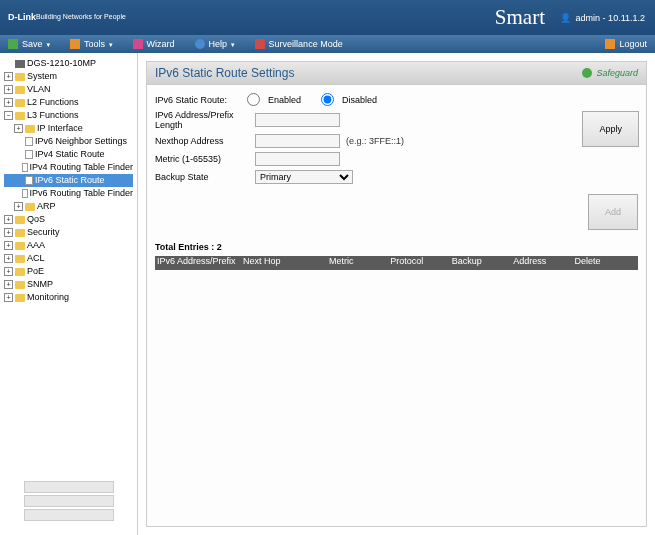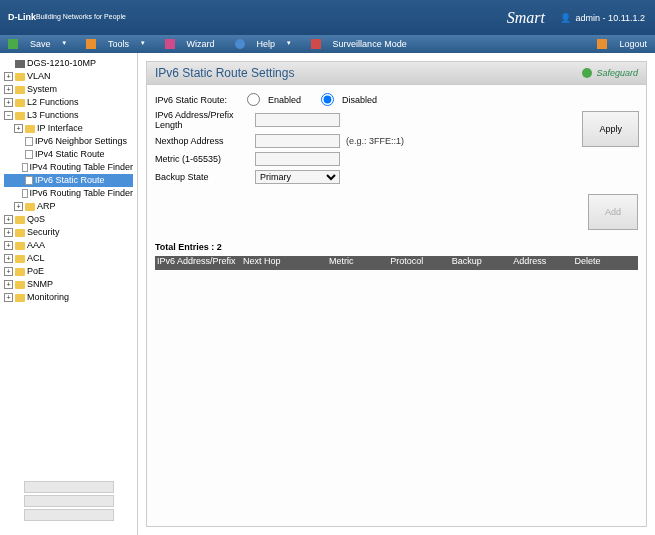--- a/index.html
+++ b/index.html
@@ -1,23 +1,23 @@
 <!DOCTYPE html>
 <html><head>
 <meta charset="utf-8">
 <style>
 *{margin:0;padding:0;box-sizing:border-box;font-family:Arial,sans-serif;font-size:9px}
 body{background:#fff}
 .header{height:35px;background:linear-gradient(#2a5a8a,#1e4a7a);display:flex;align-items:center;padding:0 8px;position:relative}
 .logo{color:#fff;font-size:14px;font-weight:bold;display:flex;flex-direction:row;line-height:1}
 .logo-sub{font-size:7px;font-weight:normal}
-.smart{position:absolute;right:110px;color:#fff;font-style:italic;font-size:16px;font-family:cursive}
+.smart{position:absolute;right:110px;color:#fff;font-size:21px;font-family:cursive}
 .admin-info{position:absolute;right:10px;color:#fff;font-size:8px;display:flex;align-items:center;gap:4px}
 .toolbar{height:18px;background:linear-gradient(#4a7aaa,#2a5a8a);display:flex;align-items:center;padding:0 8px;gap:20px}
-.toolbar-item{color:#fff;display:flex;align-items:flex-start;gap:12px;cursor:pointer}
+.toolbar-item{color:#fff;display:flex;align-items:flex-end;gap:4px;cursor:pointer}
 .toolbar-item .ic{width:10px;height:10px;display:inline-block}
 .toolbar-right{margin-left:auto}
 .arrow{color:#fff;font-size:7px}
 .main{display:flex;height:482px}
 .sidebar{width:138px;background:#fff;border-right:1px solid #ccc;padding:4px;position:relative;display:flex;flex-direction:column}
 .tree{font-size:9px;line-height:13px}
 .tree-item{display:flex;align-items:center;gap:2px;cursor:pointer;white-space:nowrap}
 .tree-item.lvl1{padding-left:10px}
 .tree-item.selected{background:#4a90d9;color:#fff}
 .exp{width:9px;height:9px;border:1px solid #888;display:inline-flex;align-items:center;justify-content:center;font-size:7px;background:#fff;color:#333}
@@ -31,21 +31,21 @@
 .panel-header{background:linear-gradient(#e8e8e8,#d0d0d0);padding:4px 8px;display:flex;align-items:center;border-bottom:1px solid #ccc}
 .panel-title{color:#2a5a8a;font-size:12px;font-weight:normal}
 .safeguard{margin-left:auto;color:#2a8a4a;font-size:11px;font-style:italic;display:flex;align-items:center;gap:4px}
 .shield{width:10px;height:10px;background:#4aaa4a;border-radius:50%}
 .panel-body{padding:8px}
 .form-row{display:flex;align-items:center;margin-bottom:4px}
 .form-label{width:100px}
 .radio-row{display:flex;align-items:center;gap:6px;margin-bottom:4px}
 .radio-row label{margin-right:12px}
 input[type=text]{border:1px solid #aaa;height:14px;width:85px;background:#f5f5f5;padding:0 2px}
-select{border:1px solid #aaa;height:14px;width:85px;background:#f5f5f5}
+select{border:1px solid #aaa;height:14px;width:98px;background:#f5f5f5}
 .hint{margin-left:6px;color:#333}
 .btn{background:linear-gradient(#f5f5f5,#e0e0e0);border:1px solid #aaa;padding:12px 16px;cursor:pointer;font-size:9px}
 .btn-apply{position:absolute;right:16px;top:58px}
 .btn-add{float:right;margin-top:6px;color:#aaa}
 .total{margin-top:12px;font-weight:bold}
 .table-header{background:#5a5a5a;color:#fff;display:flex;margin-top:4px;height:14px;align-items:flex-start;padding:0 2px}
 .th{flex:1;font-size:9px}
 .th:first-child{flex:1.4}
 .th:nth-child(2){flex:1.4}
 input[type=radio]{margin:0 2px}
@@ -99,26 +99,26 @@
   <div class="sidebar">
     <div class="tree">
       <div class="tree-item">
           <span class="noexp"></span>
           <span style="width:10px;height:8px;background:#666;display:inline-block"></span>
           <span>DGS-1210-10MP</span>
         </div>
       <div class="tree-item">
           <span class="exp">+</span>
           <span class="folder"></span>
+          <span>System</span>
+        </div>
+      <div class="tree-item">
+          <span class="exp">+</span>
+          <span class="folder"></span>
           <span>VLAN</span>
-        </div>
-      <div class="tree-item">
-          <span class="exp">+</span>
-          <span class="folder"></span>
-          <span>System</span>
         </div>
       <div class="tree-item">
           <span class="exp">+</span>
           <span class="folder"></span>
           <span>L2 Functions</span>
         </div>
       <div class="tree-item">
           <span class="exp">−</span>
           <span class="folder"></span>
           <span>L3 Functions</span>

